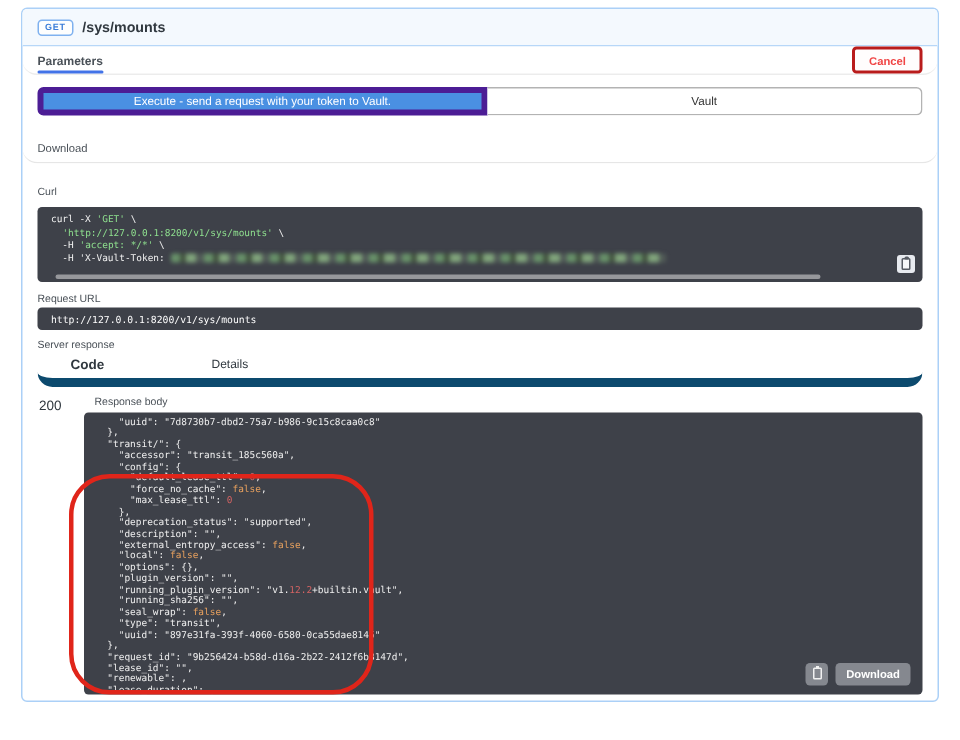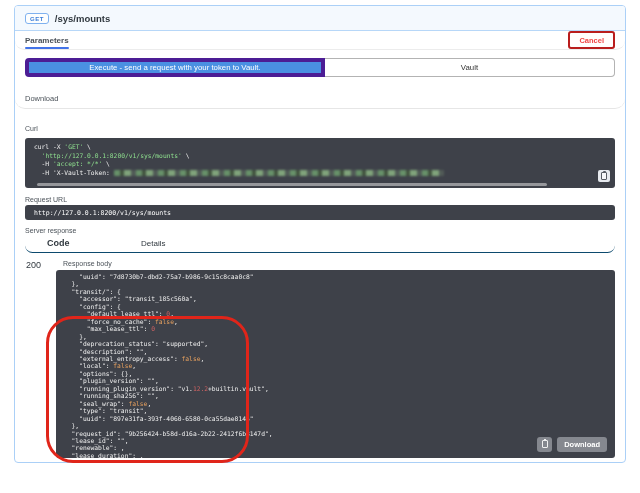--- a/index.html
+++ b/index.html
@@ -89,22 +89,22 @@
     background:#565b63; border-radius:1px; }
   .url-bar {
     background:var(--code-bg,#41444e); border-radius:3px; margin-top:2px; height:15px;
     display:flex; align-items:center; padding:4px 9px;
     font-family:"DejaVu Sans Mono", monospace; font-size:6.5px; color:#fff;
   }
   .label-requrl { margin-top:8px; display:block; }
   .label-server { margin-top:7px; display:block; }
   .resp-table { margin-top:4px; }
   .resp-thead {
-    display:flex; align-items:center; padding-bottom:4px;
-    border-bottom:1px solid #0c4a6e;
+    display:flex; align-items:flex-start; padding-bottom:4px;
+    border-bottom:6px solid #0c4a6e;
   }
   .th-code { width:116px; padding-left:22px; font-size:9px; font-weight:bold; color:#30383f; }
   .th-details { font-size:8px; font-weight:normal; color:#30383f; }
   .resp-row { display:flex; padding-top:7px; }
   .td-code { width:31px; font-size:9px; color:#30383f; padding-left:1px; }
   .td-details { flex:1; }
   .response-body-label { font-size:7px; color:#4a5158; padding-left:7px; }
   .response-block { height:188px; margin-top:3px; }
   .resp-actions { position:absolute; right:8px; bottom:6px; display:flex; gap:5px; }
   .copy-btn-dark {

